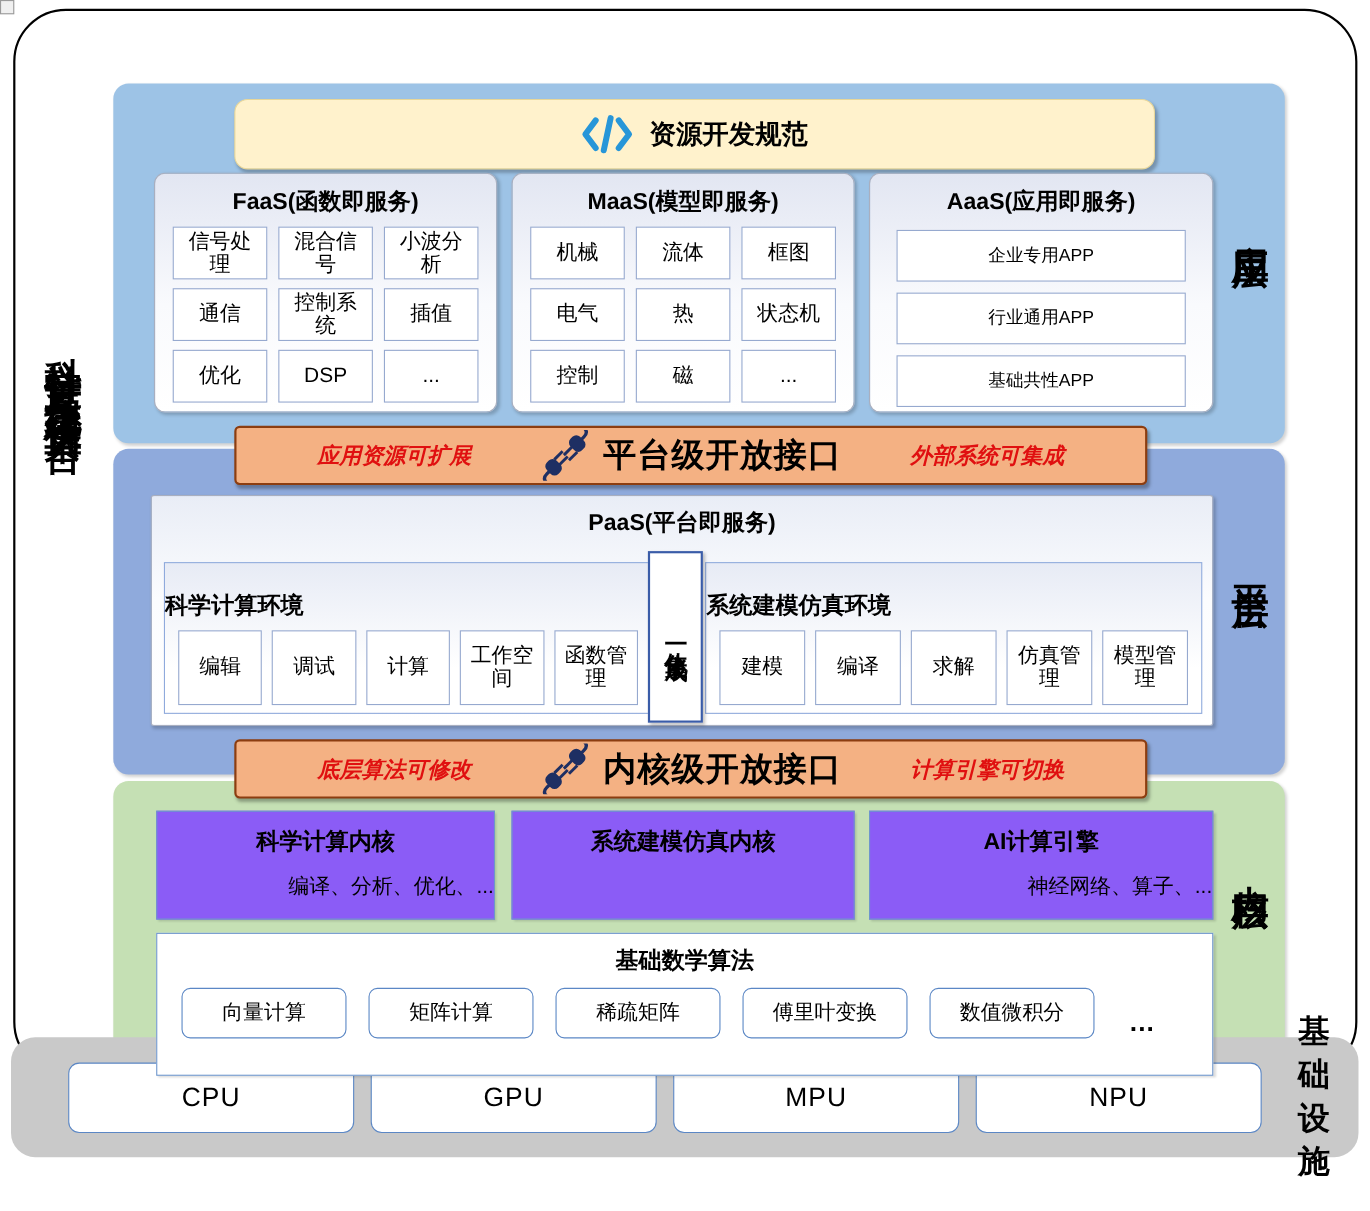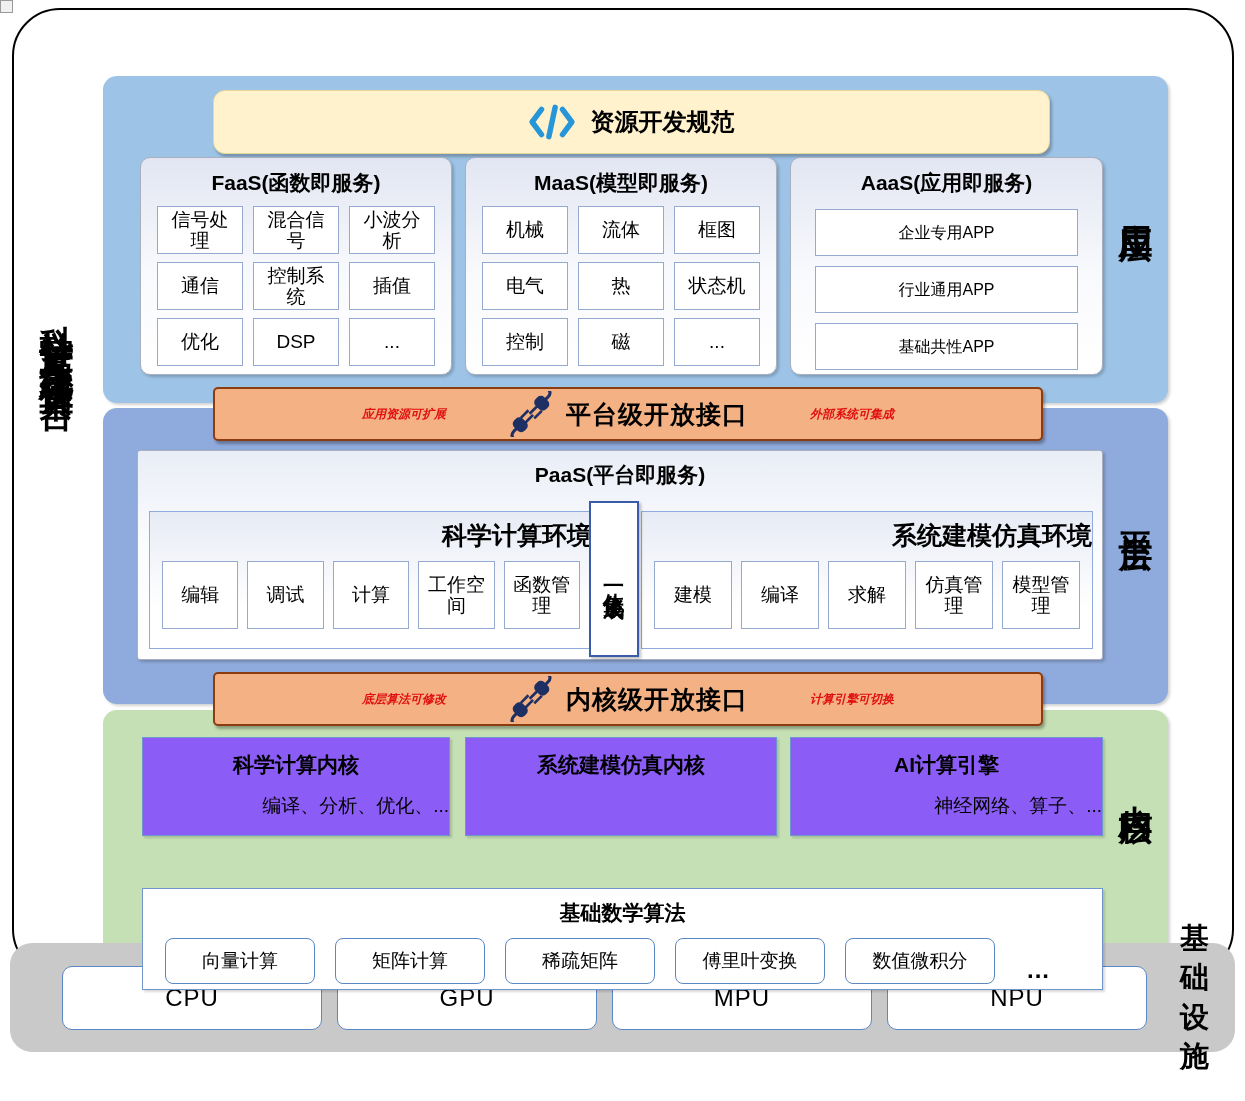--- a/index.html
+++ b/index.html
@@ -64,40 +64,40 @@
   .aaas{left:790px;width:313px;}
 
   
   .iface-banner{
     left:213px;width:830px;height:54px;background:#F4B183;border:2px solid #8C3D10;border-radius:5px;
     display:flex;align-items:center;justify-content:center;gap:62px;
     box-shadow:2px 3px 3px rgba(0,0,0,.3);z-index:6;box-sizing:border-box;
   }
   .iface-1{top:387px;}
   .iface-2{top:672px;}
-  .iface-note{color:#E01010;font-style:italic;font-weight:600;font-size:12px;}
+  .iface-note{color:#E01010;font-style:italic;font-weight:600;font-size:20px;}
   .iface-mid{display:flex;align-items:center;gap:12px;}
-  .iface-title{font-size:25px;font-weight:bold;letter-spacing:1px;font-family:Liberation Serif, serif;}
+  .iface-title{font-size:30px;font-weight:bold;letter-spacing:1px;font-family:Liberation Serif, serif;}
 
   
   .paas{
     left:137px;top:450px;width:966px;height:210px;
     background:linear-gradient(180deg,#E9EDF6 0%,#FBFCFE 45%,#FFFFFF 100%);
     border:1px solid #A9AFBF;border-radius:3px;box-shadow:2px 2px 3px rgba(0,0,0,.2);z-index:3;
     box-sizing:border-box;
   }
   .paas-title{text-align:center;font-size:21px;font-weight:bold;margin-top:10px;}
   .env{
     position:absolute;top:60px;height:138px;
     background:linear-gradient(180deg,#E7EBF5 0%,#FFFFFF 70%);
     border:1px solid #8FAADC;box-sizing:border-box;
   }
   .env-sci{left:11px;width:444px;}
   .env-sim{left:503px;width:452px;}
-  .env-title{text-align:right;font-size:25px;font-weight:bold;margin-top:7px;}
+  .env-title{text-align:left;font-size:21px;font-weight:bold;margin-top:24px;}
   .env-items{display:flex;gap:9px;margin:9px 12px 0;}
   .env-items .cell{flex:1;height:68px;}
   .integration{
     position:absolute;left:451px;top:50px;width:50px;height:156px;background:#fff;
     border:2px solid #3A5CA8;z-index:4;display:flex;align-items:center;justify-content:center;
     box-shadow:2px 2px 3px rgba(0,0,0,.25);box-sizing:border-box;
   }
   .integration span{writing-mode:vertical-rl;text-orientation:upright;font-size:21px;font-weight:bold;
     letter-spacing:2px;line-height:1;}
 
@@ -106,22 +106,22 @@
     top:737px;height:99px;background:#8b5cf6;border:1.5px solid #6E96CC;z-index:3;box-sizing:border-box;
     box-shadow:2px 2px 2px rgba(0,0,0,.15);
   }
   .kb-1{left:142px;width:308px;}
   .kb-2{left:465px;width:312px;}
   .kb-3{left:790px;width:313px;}
   .kernel-title{text-align:center;font-size:21px;font-weight:bold;margin-top:13px;}
   .kernel-desc{text-align:right;font-size:19px;margin-top:14px;}
 
   .math-box{
-    left:142px;top:848px;width:961px;height:102px;background:#fff;border:1.5px solid #6E96CC;
-    z-index:3;box-sizing:border-box;box-shadow:2px 2px 2px rgba(0,0,0,.15);margin-top:40px;
+    left:142px;top:848px;width:961px;height:130px;background:#fff;border:1.5px solid #6E96CC;
+    z-index:3;box-sizing:border-box;box-shadow:2px 2px 2px rgba(0,0,0,.15);
   }
   .math-title{text-align:center;font-size:21px;font-weight:bold;margin-top:10px;}
   .math-items{display:flex;align-items:flex-end;gap:20px;margin:11px 0 0 22px;}
   .math-items .cell{width:150px;height:46px;border:1.5px solid #5B87C5;border-radius:8px;flex:none;}
   .math-more{font-size:24px;font-weight:bold;margin-left:12px;letter-spacing:1px;}
 
   
   .infra-bar{
     left:10px;top:943px;width:1225px;height:109px;background:#C9C9C9;border-radius:22px;
     display:flex;align-items:center;padding-left:52px;box-sizing:border-box;

